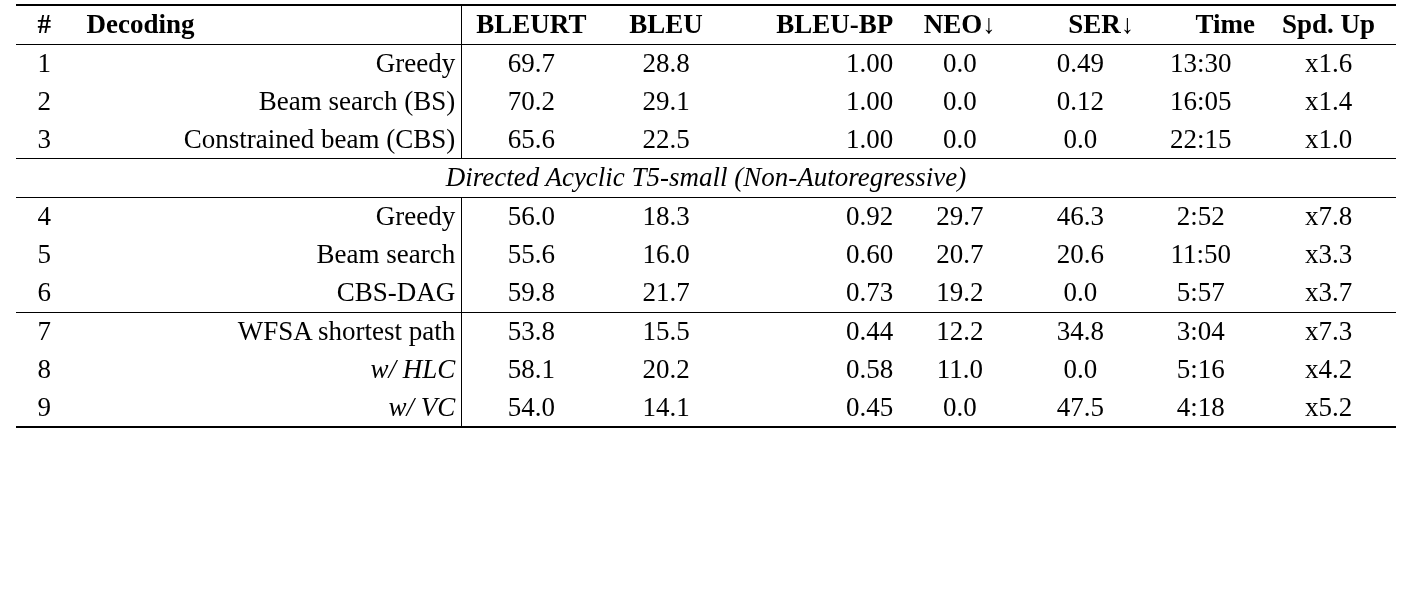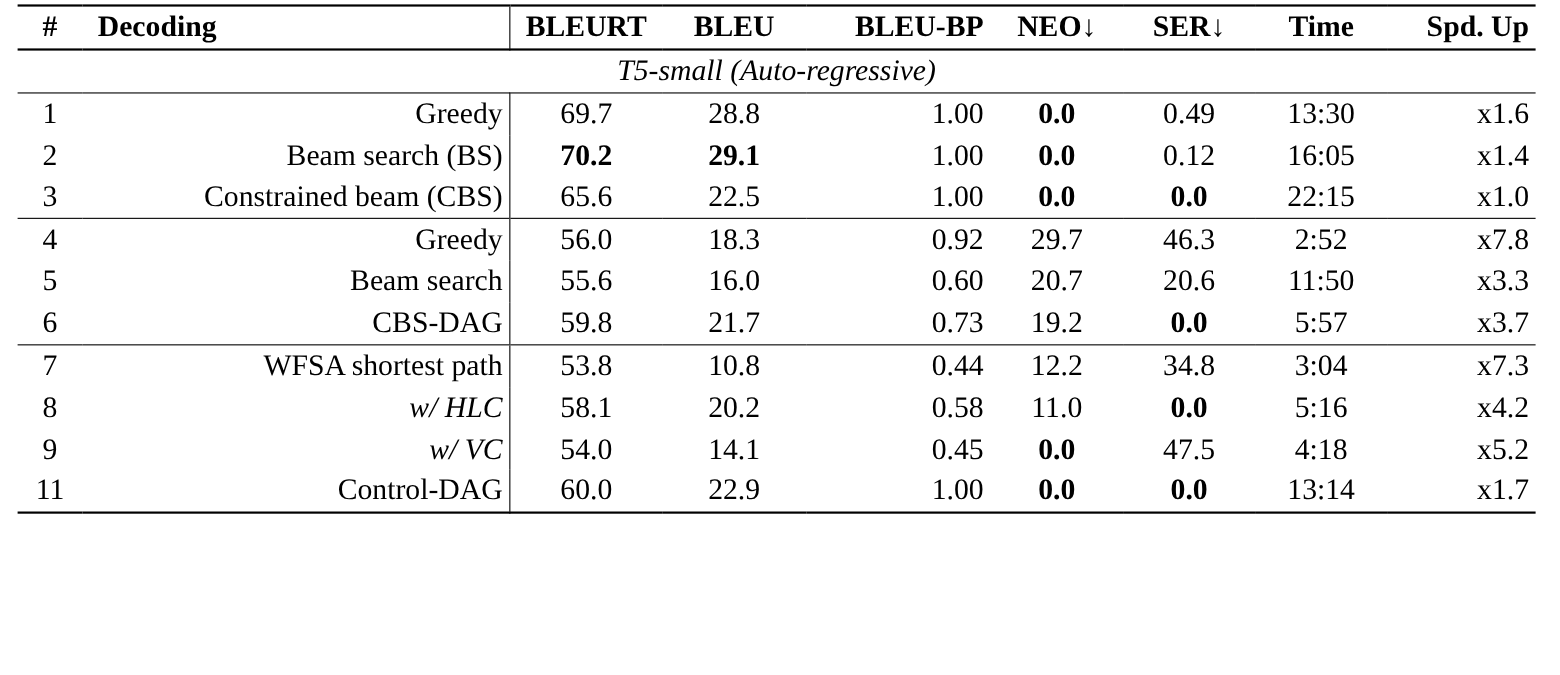--- a/index.html
+++ b/index.html
@@ -32,41 +32,41 @@
     white-space: nowrap;
   }
   
   .col-num      { width: 52px;  text-align: center; }
   .col-dec      { width: 360px; text-align: left; padding-left: 14px !important; margin-top: 22px; }
   .col-metric   { width: 130px; text-align: center; }
   .col-bleubp   { width: 165px; text-align: right; }
   .col-neo      { width: 118px; text-align: center; }
   .col-ser      { width: 118px; text-align: center; }
   .col-time     { width: 120px; text-align: center; }
-  .col-spd      { width: 130px; text-align: right; }
+  .col-spd      { width: 130px; text-align: center; }
 
   
   .vrule { border-right: 1.6px solid #000; text-align: right; }
   .rule-double-top td { border-top: 2.2px solid #000; }
   .rule-thin td    { border-top: 1.2px solid #000; }
 
   thead th {
     font-weight: bold;
     font-size: 27px;
     padding-top: 2px;
     padding-bottom: 6px;
   }
   .header-row th { border-bottom: none; }
   .section-row td {
     text-align: center;
     font-style: italic;
     padding-top: 6px;
     padding-bottom: 6px;
   }
-  .bold { font-weight: bold; }
+  .bold { font-weight: normal; }
   .ital { font-style: italic; }
   .indent { padding-left: 46px !important; }
   .spacer-cell { padding: 0; height: 0; line-height: 0; font-size: 0; }
 </style>
 </head>
 <body>
 
 <div class="table-wrap">
   <table class="results">
     <colgroup>
@@ -81,29 +81,26 @@
         <col class="col-spd">
     </colgroup>
     <thead>
       <tr class="header-row">
         <th class="col-num" style="border-top: 2.2px solid rgb(0, 0, 0); border-bottom: 1.4px solid rgb(0, 0, 0);">#</th>
         <th class="col-dec vrule" style="text-align: left; border-top: 2.2px solid rgb(0, 0, 0); border-bottom: 1.4px solid rgb(0, 0, 0);">Decoding</th>
         <th class="col-metric" style="border-top: 2.2px solid rgb(0, 0, 0); border-bottom: 1.4px solid rgb(0, 0, 0); margin-top: 32px;">BLEURT</th>
         <th class="col-metric" style="border-top: 2.2px solid rgb(0, 0, 0); border-bottom: 1.4px solid rgb(0, 0, 0);">BLEU</th>
         <th class="col-bleubp" style="border-top: 2.2px solid rgb(0, 0, 0); border-bottom: 1.4px solid rgb(0, 0, 0);">BLEU-BP</th>
         <th class="col-neo" style="border-top: 2.2px solid rgb(0, 0, 0); border-bottom: 1.4px solid rgb(0, 0, 0); margin-top: 15px;">NEO↓</th>
-        <th class="col-ser" style="border-top: 2.2px solid rgb(0, 0, 0); border-bottom: 1.4px solid rgb(0, 0, 0);">SER↓</th>
-        <th class="col-time" style="border-top: 2.2px solid rgb(0, 0, 0); border-bottom: 1.4px solid rgb(0, 0, 0);">Time</th>
+        <th class="col-ser" style="border-top: 2.2px solid rgb(0, 0, 0); border-bottom: 1.4px solid rgb(0, 0, 0); text-align: right;">SER↓</th>
+        <th class="col-time" style="border-top: 2.2px solid rgb(0, 0, 0); border-bottom: 1.4px solid rgb(0, 0, 0); text-align: right;">Time</th>
         <th class="col-spd" style="border-top: 2.2px solid rgb(0, 0, 0); border-bottom: 1.4px solid rgb(0, 0, 0);">Spd. Up</th>
       </tr>
     </thead>
     <tbody id="tbody">
-        <tr class="section-row rule-double-top">
-          <td colspan="9">T5-small (Auto-regressive)</td>
-        </tr>
         <tr class="rule-thin">
           <td class="col-num">1</td>
           <td class="col-dec vrule">Greedy</td>
           <td class="col-metric">69.7</td>
           <td class="col-metric">28.8</td>
           <td class="col-bleubp">1.00</td>
           <td class="col-neo bold">0.0</td>
           <td class="col-ser">0.49</td>
           <td class="col-time">13:30</td>
           <td class="col-spd">x1.6</td>
@@ -122,20 +119,23 @@
         <tr class="">
           <td class="col-num">3</td>
           <td class="col-dec vrule">Constrained beam (CBS)</td>
           <td class="col-metric">65.6</td>
           <td class="col-metric">22.5</td>
           <td class="col-bleubp">1.00</td>
           <td class="col-neo bold">0.0</td>
           <td class="col-ser bold">0.0</td>
           <td class="col-time">22:15</td>
           <td class="col-spd">x1.0</td>
+        </tr>
+        <tr class="section-row rule-thin">
+          <td colspan="9">Directed Acyclic T5-small (Non-Autoregressive)</td>
         </tr>
         <tr class="rule-thin">
           <td class="col-num">4</td>
           <td class="col-dec vrule">Greedy</td>
           <td class="col-metric">56.0</td>
           <td class="col-metric">18.3</td>
           <td class="col-bleubp">0.92</td>
           <td class="col-neo">29.7</td>
           <td class="col-ser">46.3</td>
           <td class="col-time">2:52</td>
@@ -160,21 +160,21 @@
           <td class="col-bleubp">0.73</td>
           <td class="col-neo">19.2</td>
           <td class="col-ser bold">0.0</td>
           <td class="col-time">5:57</td>
           <td class="col-spd">x3.7</td>
         </tr>
         <tr class="rule-thin">
           <td class="col-num">7</td>
           <td class="col-dec vrule">WFSA shortest path</td>
           <td class="col-metric">53.8</td>
-          <td class="col-metric">10.8</td>
+          <td class="col-metric">15.5</td>
           <td class="col-bleubp">0.44</td>
           <td class="col-neo">12.2</td>
           <td class="col-ser">34.8</td>
           <td class="col-time">3:04</td>
           <td class="col-spd">x7.3</td>
         </tr>
         <tr class="">
           <td class="col-num">8</td>
           <td class="col-dec vrule indent ital">w/ HLC</td>
           <td class="col-metric">58.1</td>
@@ -189,29 +189,18 @@
           <td class="col-num">9</td>
           <td class="col-dec vrule indent ital">w/ VC</td>
           <td class="col-metric">54.0</td>
           <td class="col-metric">14.1</td>
           <td class="col-bleubp">0.45</td>
           <td class="col-neo bold">0.0</td>
           <td class="col-ser">47.5</td>
           <td class="col-time">4:18</td>
           <td class="col-spd">x5.2</td>
         </tr>
-        <tr class="">
-          <td class="col-num">11</td>
-          <td class="col-dec vrule">Control-DAG</td>
-          <td class="col-metric">60.0</td>
-          <td class="col-metric">22.9</td>
-          <td class="col-bleubp">1.00</td>
-          <td class="col-neo bold">0.0</td>
-          <td class="col-ser bold">0.0</td>
-          <td class="col-time">13:14</td>
-          <td class="col-spd">x1.7</td>
-        </tr>
         <tr>
           <td colspan="9" class="spacer-cell" style="border-top:2.2px solid #000;"></td>
         </tr>
       </tbody>
   </table>
 </div>
 
 </body></html>

